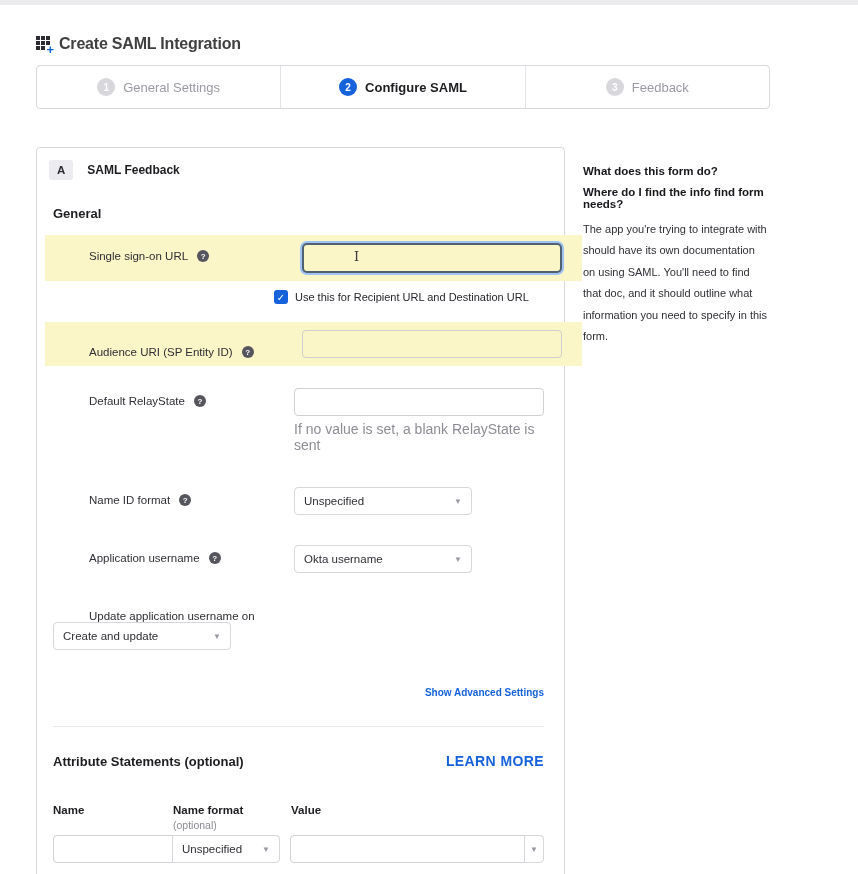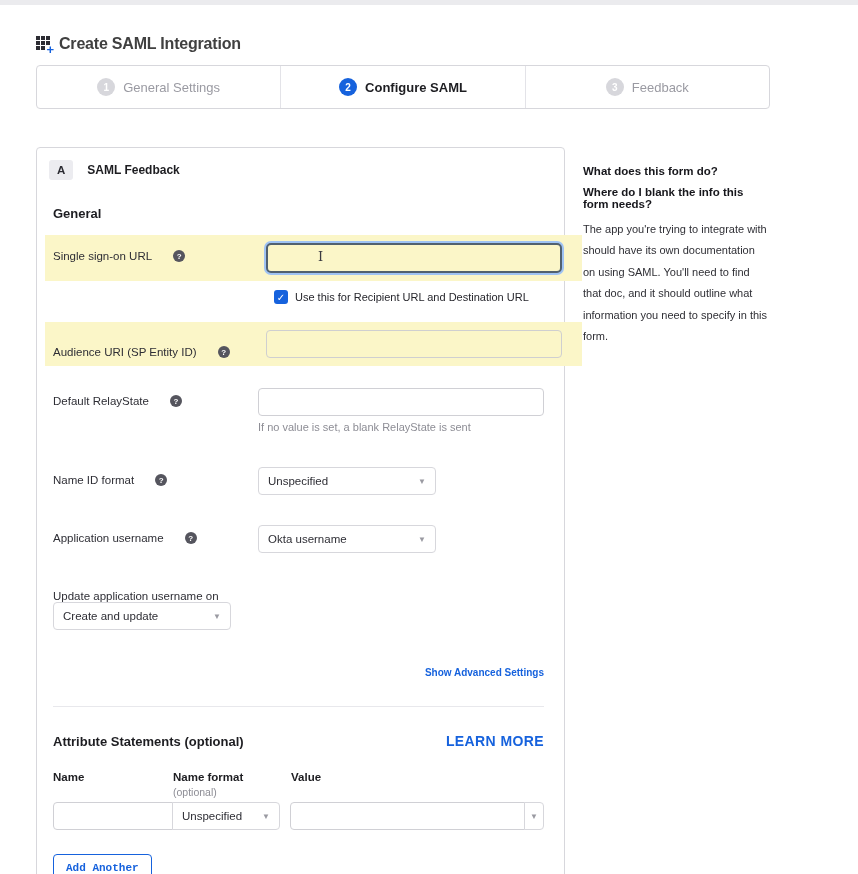--- a/index.html
+++ b/index.html
@@ -37,58 +37,58 @@
   .panel-head { display:flex; align-items:center; gap:14px; padding:2px 16px 0 12px; }
   .badge-a { background:#ececf0; color:#2c2c33; font-size:11.5px; font-weight:bold;
     padding:4px 8px; border-radius:3px; }
   .panel-title { font-size:12px; font-weight:bold; }
   .sec-head { font-size:13px; font-weight:bold; padding:0 20px 0 16px; margin-top:26px; }
 
   .frow { display:flex; align-items:flex-start; padding:6px 20px 6px 16px; margin-top:14px; }
   .frow.hl { background:#fbf6c8; padding-top:8px; padding-bottom:8px; margin-left:8px;
     margin-right:0; padding-left:8px; width:537px; }
   .frow .lab { width:205px; flex:none; font-size:11.5px; color:#2e2e35; padding-top:7px;
-    display:flex; align-items:center; gap:21px; }
+    display:flex; align-items:center; gap:9px;margin-left:36px; }
   .frow.hl .lab { width:213px; }
   .qicon { width:12px; height:12px; border-radius:50%; background:#55555e; color:#fff;
     font-size:8px; font-weight:bold; display:inline-flex; align-items:center;
     justify-content:center; flex:none; }
   .ctrl { flex:1; position:relative; }
 
   .inp { width:100%; height:28px; border:1px solid #d0d0d5; border-radius:4px;
     background:#fff; font-size:11.5px; padding:0 8px; outline:none;
     font-family:"Liberation Sans", sans-serif; }
   .inp.yellow { background:#fbf6c8; border-color:#cfcfd0; }
   .inp.focused { height:30px; border:2px solid #51616f; box-shadow:0 0 0 2px #9fc3f4;
     border-radius:5px; background:#fbf6c8; }
   .ibeam { position:absolute; left:52px; top:6px; font-family:"DejaVu Serif", serif;
     font-size:13px; color:#3a3a40; pointer-events:none; }
 
   .chk-row { display:flex; align-items:center; gap:7px; padding:9px 20px 2px 237px; }
   .chk { width:14px; height:14px; border-radius:3px; background:#1662dd; color:#fff;
     font-size:10px; display:flex; align-items:center; justify-content:center; flex:none; }
   .chk-lab { font-size:11px; color:#26262c; }
 
-  .hint { font-size:11px; color:#8d8d95; margin-top:5px; }
+  .hint { font-size:14px; color:#8d8d95; margin-top:5px; }
 
   .select { width:178px; height:28px; border:1px solid #d7d7dc; border-radius:4px;
     background:#fff; display:flex; align-items:center; justify-content:space-between;
     font-size:11.5px; color:#2e2e35; padding:0 9px; }
   .caret { color:#9a9aa2; font-size:8px; }
 
   .adv-row { text-align:right; padding:0 20px; margin-top:26px; }
   .link { color:#1662dd; font-size:10px; font-weight:600; text-decoration:none; }
   .divider { border-top:1px solid #e8e8ec; margin:26px 20px 0 16px; }
 
   .attr-head-row { display:flex; justify-content:space-between; align-items:baseline;
     padding:0 20px 0 16px; margin-top:26px; }
   .attr-title { font-size:13px; font-weight:bold; }
   .learn { color:#1662dd; font-size:14px; font-weight:bold; letter-spacing:.4px;
     text-decoration:none; }
-  .cols { display:flex; padding:0 20px 0 16px; margin-top:22px; font-size:11.5px;
+  .cols { display:flex; padding:0 20px 0 16px; margin-top:35px; font-size:11.5px;
     font-weight:bold; }
   .cols .c1 { width:120px; } .cols .c2 { width:118px; } .cols .c3 { flex:1; }
   .optional { font-size:10.5px; color:#8d8d95; font-weight:normal; margin-top:3px; }
   .attr-row { display:flex; padding:0 20px 0 16px; margin-top:4px; }
   .joined { display:flex; }
   .joined .inp.small { width:120px; border-radius:4px 0 0 4px; }
   .joined .select.small { width:108px; border-radius:0 4px 4px 0; margin-left:-1px; }
   .gap { width:10px; }
   .val-group { display:flex; flex:1; }
   .val-group .inp.val { border-radius:4px 0 0 4px; }
@@ -281,18 +281,18 @@
       
 
       
 
       
 
     </div>
 
     <div class="help">
       <h3>What does this form do?</h3>
-      <h3>Where do I blank the info this form needs?</h3>
+      <h3>Where do I find the info find form needs?</h3>
       <p>The app you're trying to integrate with should have its own documentation on using SAML. You'll need to find that doc, and it should outline what information you need to specify in this form.</p>
     </div>
   </div>
 
 </div>
 
 </body></html>

